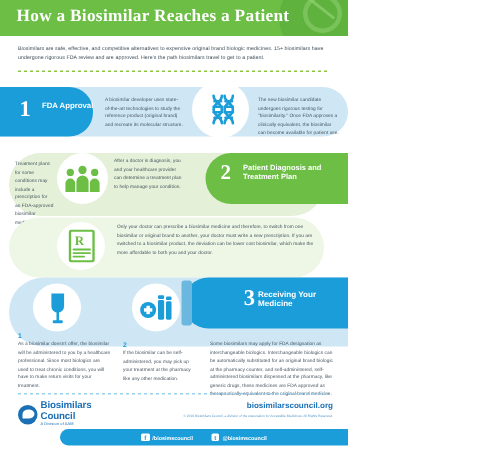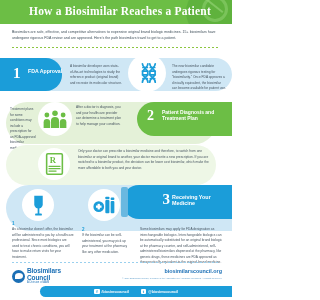--- a/index.html
+++ b/index.html
@@ -24,21 +24,21 @@
     position:absolute; right:4px; top:-4px; width:26px; height:26px;
     border-radius:50%; border:3px solid #8ccf6e; opacity:.6;
   }
   .header .wm-slash {
     position:absolute; right:6px; top:2px; width:30px; height:2px;
     background:#8ccf6e; transform:rotate(38deg); opacity:.75;
   }
   .title {
     position:relative; z-index:2;
     color:#fff; font-family:"Liberation Serif", serif; font-weight:bold;
-    font-size:11.5px; letter-spacing:.2px; padding:5px 0 0 29px;
+    font-size:11.5px; letter-spacing:.2px; padding:5px 0 0 11px;
   }
 
   
   .intro {
     padding:5px 12px 4px 12px;
     font-size:3.5px; line-height:1.75; color:#3d4d58; letter-spacing:.05px;
   }
   .dots {
     height:1px; margin:2px 12px 0 12px;
     background-image:linear-gradient(to right,#8dc63f 0 2px, transparent 2px 4px);

